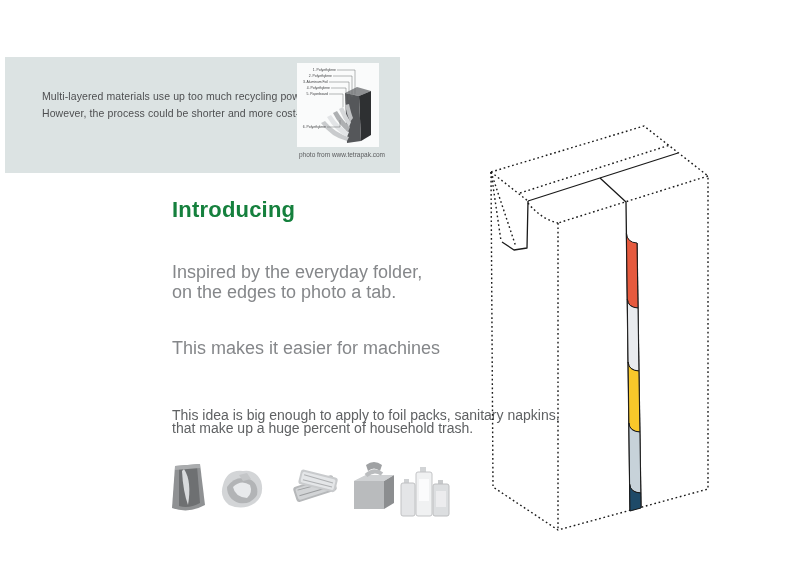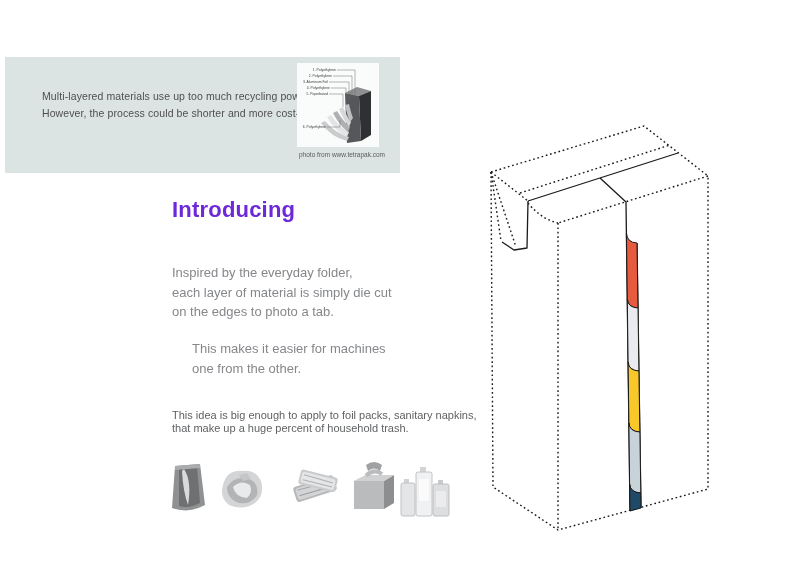--- a/index.html
+++ b/index.html
@@ -27,26 +27,26 @@
   .diagram-caption {
     position:absolute; left:294px; top:94px;
     font-size:6.5px; color:#5a5b5d;
   }
   
   .title {
     position:absolute; left:172px; top:196px;
     font-size:22px; font-weight:bold; line-height:28px;
     color:#4e1125; letter-spacing:.2px;
   }
-  .para { position:absolute; left:172px; font-size:13px; line-height:19.5px; color:#85878a; }
+  .para { position:absolute; left:172px; font-size:18px; line-height:19.5px; color:#85878a; }
   .para-1 { top:263px; }
-  .para-2 { top:339px;margin-left:20px; }
+  .para-2 { top:339px; }
   .note {
     position:absolute; left:172px; top:409px;
-    font-size:11px; line-height:13px; color:#5f6163;
+    font-size:14px; line-height:13px; color:#5f6163;
   }
   .products { position:absolute; left:0; top:0; }
   .product { position:absolute; }
   
   .carton { position:absolute; left:460px; top:110px; width:330px; height:440px; }
 </style>
 </head>
 <body>
 
 <div class="banner" style="background: rgb(220, 227, 227);">
@@ -83,33 +83,31 @@
         <text x="31" y="20.2">3. Aluminum Foil</text>
         <text x="33" y="26.2">4. Polyethylene</text>
         <text x="31" y="32.2">5. Paperboard</text>
         <text x="29" y="65.2">6. Polyethylene</text>
       </g>
     </svg>
   </div>
   <div class="diagram-caption">photo from www.tetrapak.com</div>
 </div>
 
-<div class="title" style="color: #6d28d9;">
+<div class="title" style="color: #15803d;">
   <div>Introducing</div>
 </div>
 
 <div class="para para-1">
   <div>Inspired by the everyday folder,</div>
-  <div>each layer of material is simply die cut</div>
   <div>on the edges to photo a tab.</div>
 </div>
 
 <div class="para para-2">
   <div>This makes it easier for machines</div>
-  <div>one from the other.</div>
 </div>
 
 <div class="note">
   <div>This idea is big enough to apply to foil packs, sanitary napkins,</div>
   <div>that make up a huge percent of household trash.</div>
 </div>
 
 <div class="products">
 
   <svg class="product" style="left:167px;top:461px" width="42" height="54" viewBox="0 0 42 54">

